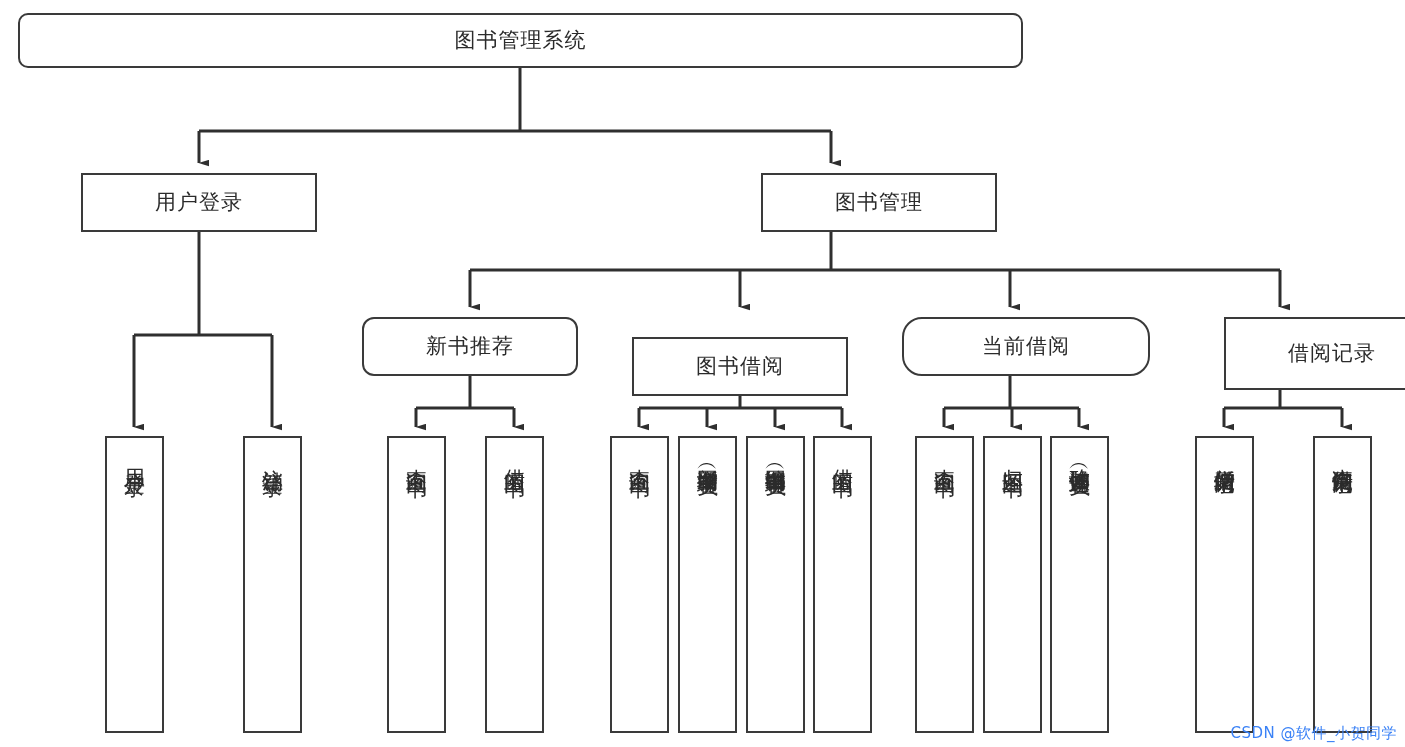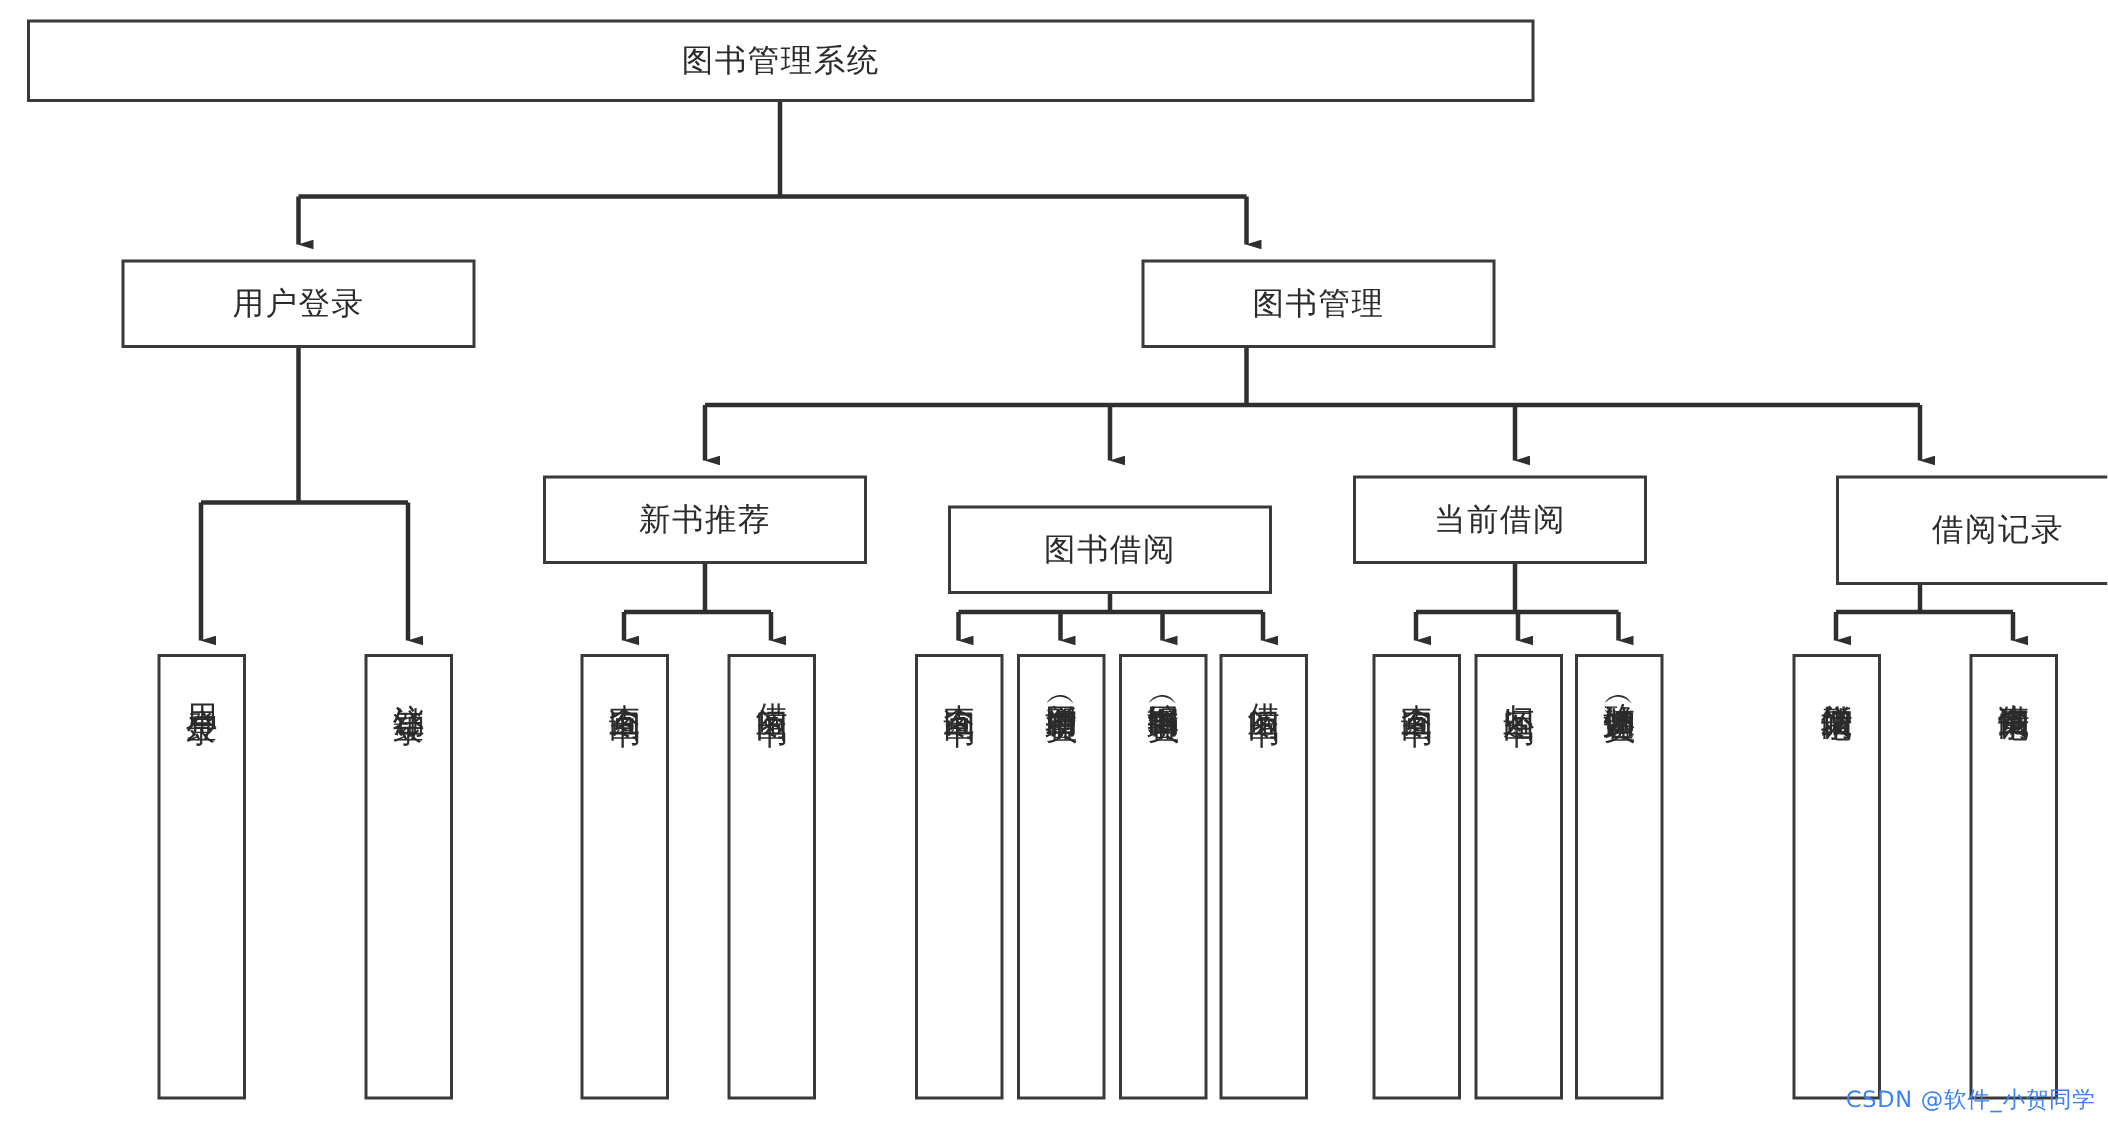--- a/index.html
+++ b/index.html
@@ -115,38 +115,38 @@
       <path d="M1012,408 L1012,427" marker-end="url(#arw)"></path>
       <path d="M1079,408 L1079,427" marker-end="url(#arw)"></path>
 
       <path d="M1280,376 L1280,408"></path>
       <path d="M1224,408 L1342,408"></path>
       <path d="M1224,408 L1224,427" marker-end="url(#arw)"></path>
       <path d="M1342,408 L1342,427" marker-end="url(#arw)"></path>
     </g>
   </svg>
 
-  <div class="node" style="left:18px;top:13px;width:1005px;height:55px;">
+  <div class="node" style="left:18px;top:13px;width:1005px;height:55px;border-radius:10px;">
     <span class="lbl">图书管理系统</span>
   </div>
 
   <div class="node" style="left:81px;top:173px;width:236px;height:59px;">
     <span class="lbl">用户登录</span>
   </div>
   <div class="node" style="left:713px;top:173px;width:236px;height:59px;margin-left:48px;">
     <span class="lbl">图书管理</span>
   </div>
 
-  <div class="node" style="left:362px;top:317px;width:216px;height:59px;">
+  <div class="node" style="left:362px;top:317px;width:216px;height:59px;border-radius:12px;">
     <span class="lbl">新书推荐</span>
   </div>
   <div class="node" style="left:632px;top:317px;width:216px;height:59px;margin-top:20px;">
     <span class="lbl">图书借阅</span>
   </div>
-  <div class="node" style="left:902px;top:317px;width:196px;height:59px;">
+  <div class="node" style="left:902px;top:317px;width:248px;height:59px;border-radius:20px;">
     <span class="lbl">当前借阅</span>
   </div>
   <div class="node" style="left:1224px;top:317px;width:216px;height:73px;">
     <span class="lbl">借阅记录</span>
   </div>
 
   <div class="node vert" style="left:105px;top:436px;width:59px;height:297px;">
     <span class="lbl">用户登录</span>
   </div>
   <div class="node vert" style="left:243px;top:436px;width:59px;height:297px;">

